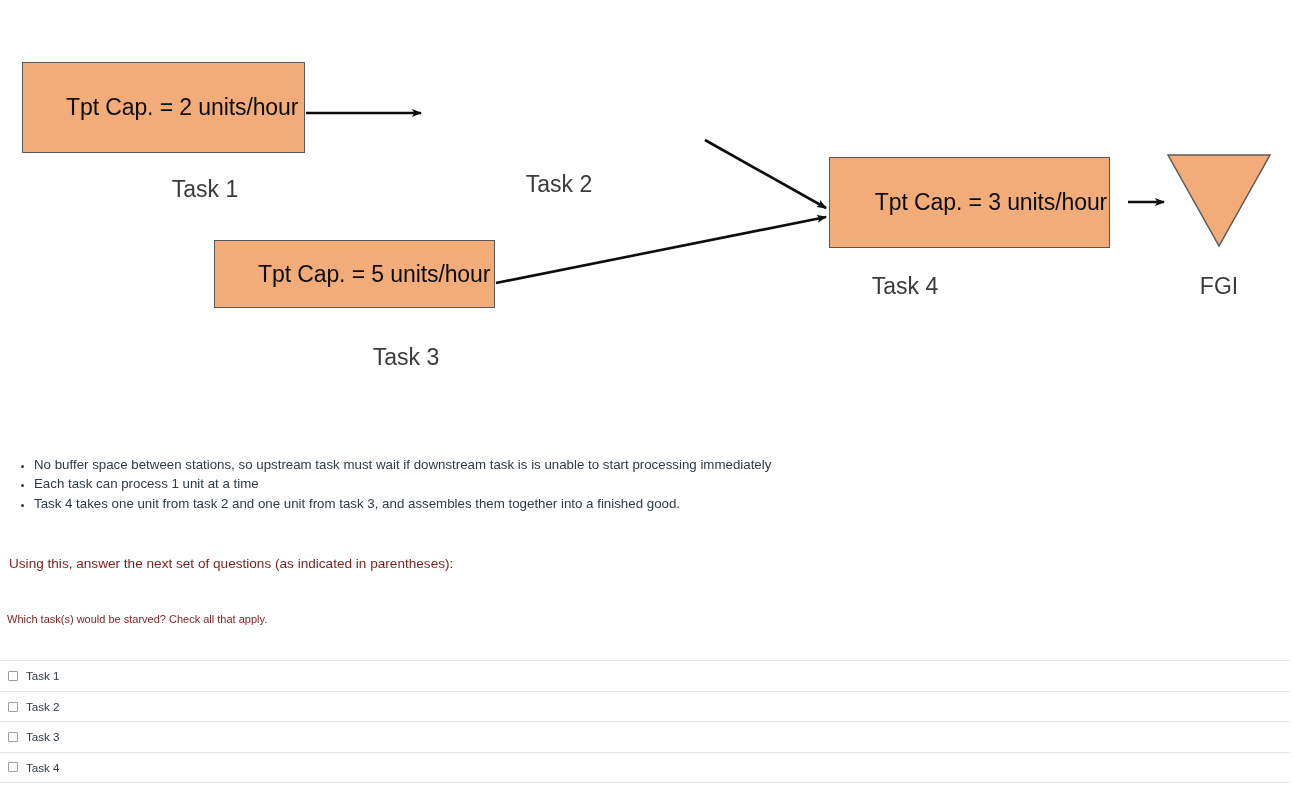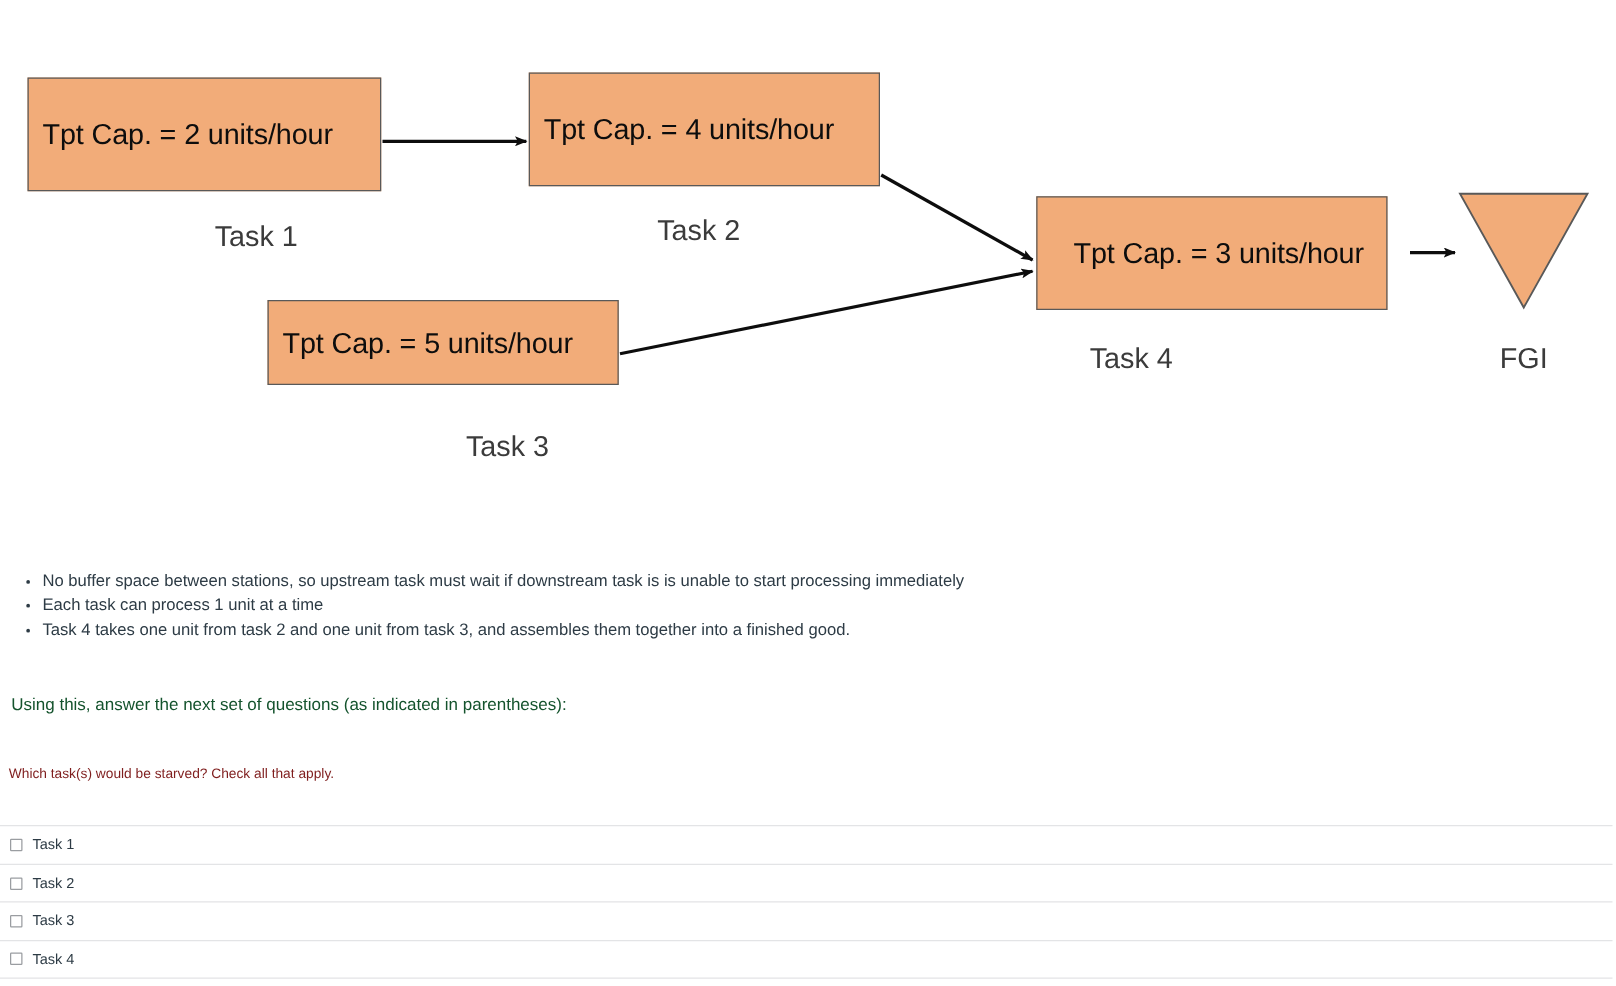--- a/index.html
+++ b/index.html
@@ -30,20 +30,21 @@
     top: 0;
   }
   .proc-box {
     position: absolute;
     background: #f2ac79;
     border: 1.5px solid #595959;
     box-sizing: border-box;
     display: flex;
     align-items: center;
     justify-content: flex-start;
+    padding-left: 32px;
   }
   .proc-box .cap-text {
     font-family: "Liberation Sans", sans-serif;
     font-size: 23px;
     color: #0d0d0d;
     padding-left: 11px;
     white-space: nowrap;
     letter-spacing: -0.1px;
   }
   .node-label {
@@ -74,21 +75,21 @@
   #notes-list li::marker {
     color: #2d3b45;
     font-size: 11px;
   }
 
   #intro-line {
     position: absolute;
     left: 9px;
     top: 556px;
     font-size: 13.6px;
-    color: #14532d;
+    color: #7f1d1d;
     white-space: nowrap;
   }
   #question-text {
     position: absolute;
     left: 7px;
     top: 613px;
     font-size: 11px;
     color: #7f1d1d;
     white-space: nowrap;
   }
@@ -148,23 +149,20 @@
     <line x1="1128" y1="202" x2="1164" y2="202" stroke="#0d0d0d" stroke-width="2.6" marker-end="url(#ah)"></line>
 
     <polygon points="1168,155 1270,155 1219,246" fill="#f2ac79" stroke="#595959" stroke-width="1.5"></polygon>
   </svg>
 
   <div class="proc-box" style="left:22px; top:62px; width:283px; height:91px;">
     <span class="cap-text">Tpt Cap. = 2 units/hour</span>
   </div>
   <div class="node-label" style="left:105px; top:176px; width:200px;">Task 1</div>
 
-  <div class="proc-box" style="left:423px; top:58px; width:281px; height:91px;">
-    <span class="cap-text">Tpt Cap. = 4 units/hour</span>
-  </div>
   <div class="node-label" style="left:459px; top:171px; width:200px;">Task 2</div>
 
   <div class="proc-box" style="left:214px; top:240px; width:281px; height:68px;">
     <span class="cap-text">Tpt Cap. = 5 units/hour</span>
   </div>
   <div class="node-label" style="left:306px; top:344px; width:200px;">Task 3</div>
 
   <div class="proc-box" style="left:829px; top:157px; width:281px; height:91px;justify-content:center;">
     <span class="cap-text">Tpt Cap. = 3 units/hour</span>
   </div>

